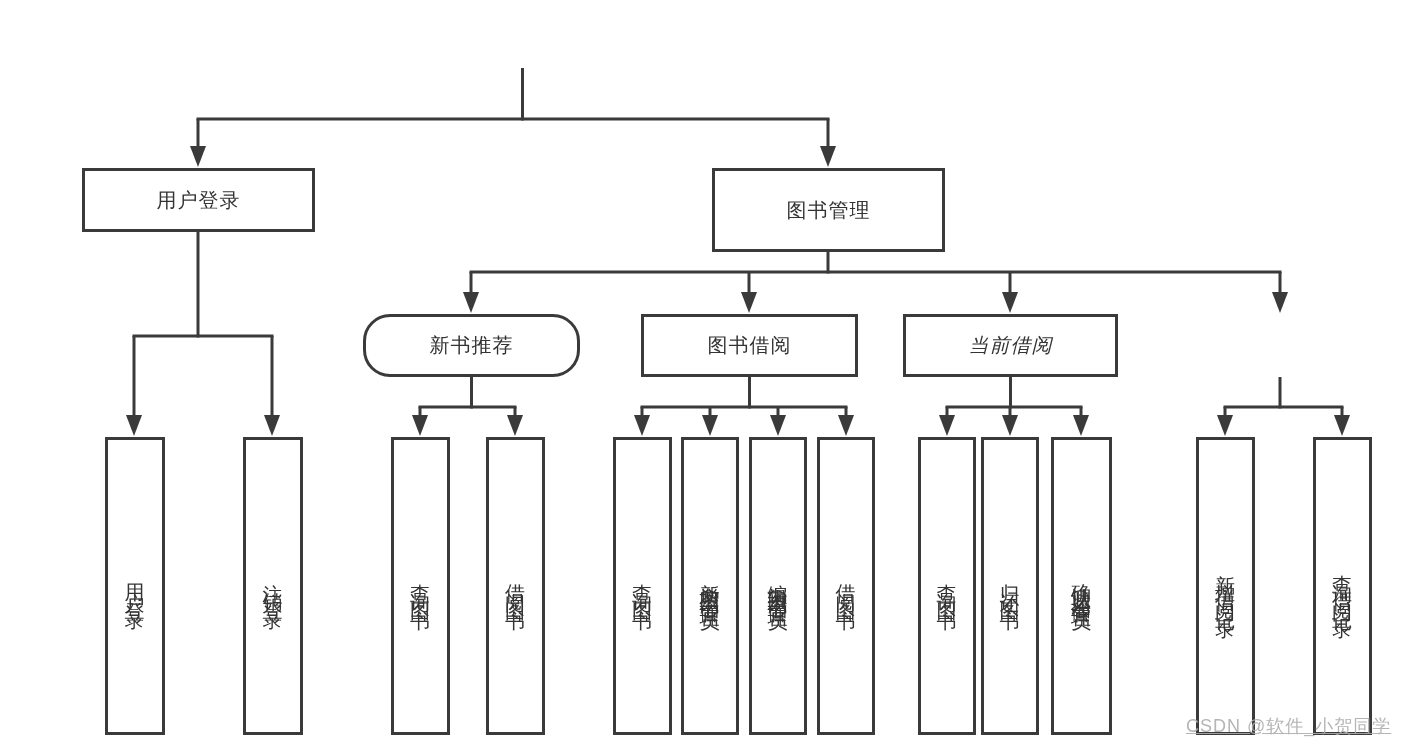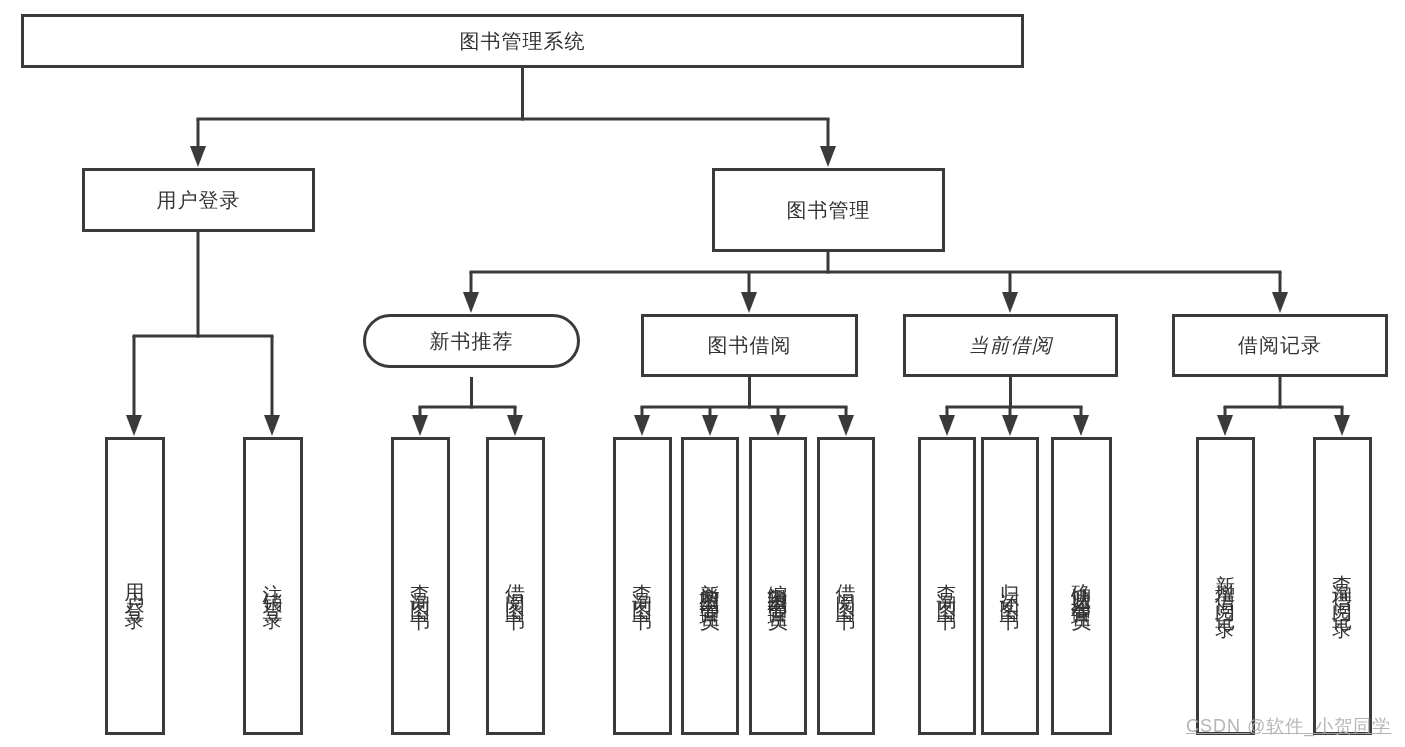--- a/index.html
+++ b/index.html
@@ -115,42 +115,36 @@
     <g>
       <line x1="1280" y1="377" x2="1280" y2="408.5"></line>
       <line x1="1223.5" y1="407" x2="1343.5" y2="407"></line>
       <line x1="1225" y1="407" x2="1225" y2="416"></line>
       <polygon points="1217,415 1233,415 1225,436"></polygon>
       <line x1="1342" y1="407" x2="1342" y2="416"></line>
       <polygon points="1334,415 1350,415 1342,436"></polygon>
     </g>
   </svg>
 
-  <div class="node" style="left:21px;top:14px;width:1003px;height:54px;">
-    <span>图书管理系统</span>
-  </div>
 
   <div class="node" style="left:82px;top:168px;width:233px;height:64px;">
     <span>用户登录</span>
   </div>
   <div class="node" style="left:712px;top:168px;width:233px;height:84px;">
     <span>图书管理</span>
   </div>
 
-  <div class="node" style="left:363px;top:314px;width:217px;height:54px;border-radius:27px;">
+  <div class="node" style="left:363px;top:314px;width:217px;height:63px;border-radius:27px;">
     <span>新书推荐</span>
   </div>
   <div class="node" style="left:641px;top:314px;width:217px;height:63px;align-items:center;">
     <span>图书借阅</span>
   </div>
   <div class="node" style="left:903px;top:314px;width:215px;height:63px;font-style:italic;">
     <span>当前借阅</span>
-  </div>
-  <div class="node" style="left:1172px;top:314px;width:216px;height:63px;">
-    <span>借阅记录</span>
   </div>
 
   <div class="leaf" style="left:105px;width:60px;">
     <span class="vtxt">用户登录</span>
   </div>
   <div class="leaf" style="left:243px;width:60px;">
     <span class="vtxt">注销登录</span>
   </div>
 
   <div class="leaf" style="left:391px;width:59px;">

